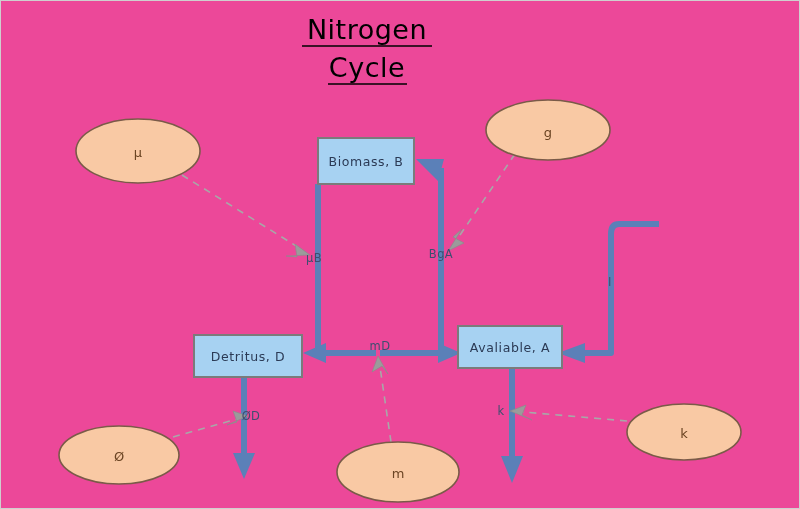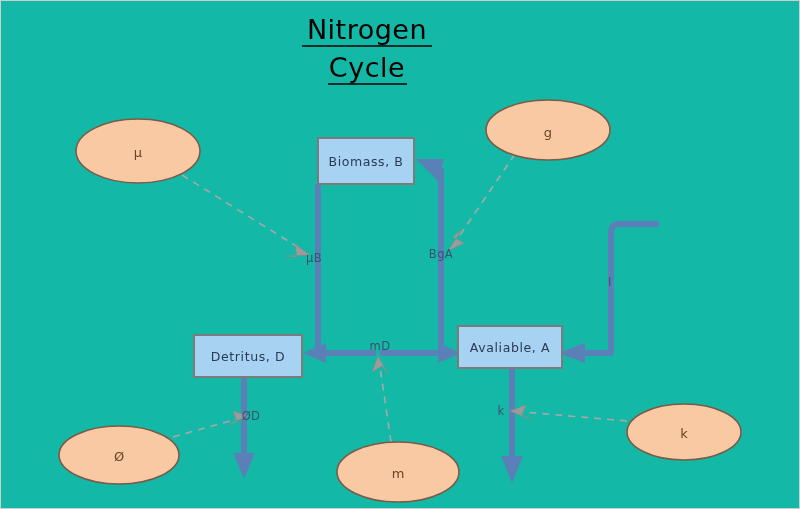--- a/index.html
+++ b/index.html
@@ -8,21 +8,21 @@
     padding: 0;
     background: #ffffff;
   }
   body {
     font-family: "DejaVu Sans", sans-serif;
   }
   #canvas {
     position: relative;
     width: 800px;
     height: 509px;
-    background: #14b8a6;
+    background: #ec4899;
     overflow: hidden;
     border: 1px solid #cfcfcf;
     box-sizing: border-box;
   }
   #diagram-svg {
     position: absolute;
     left: 0;
     top: 0;
     width: 800px;
     height: 509px;

